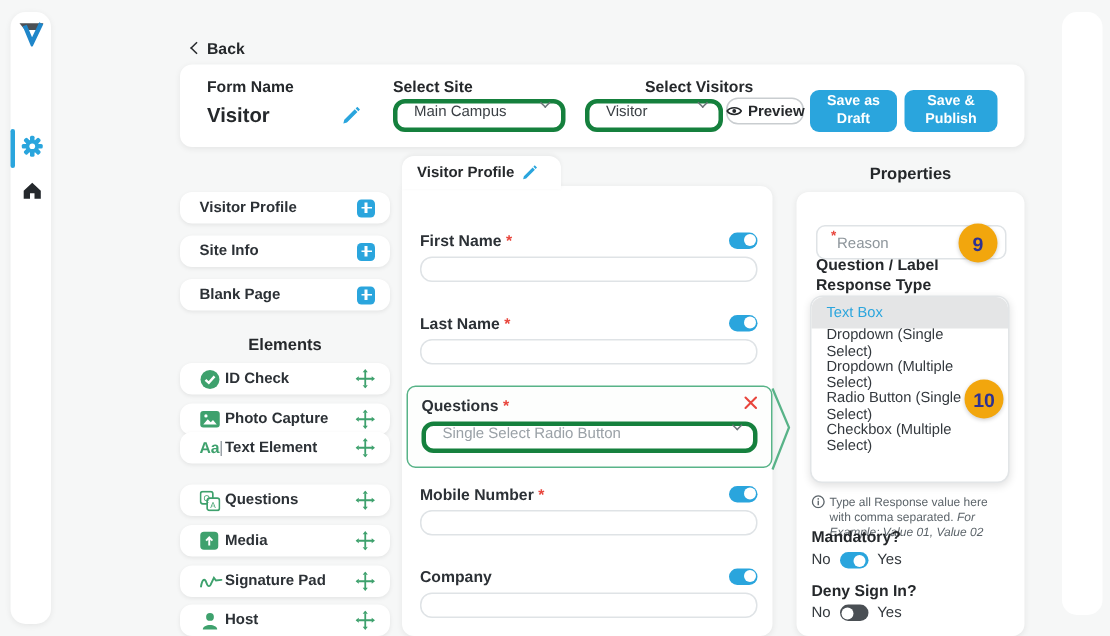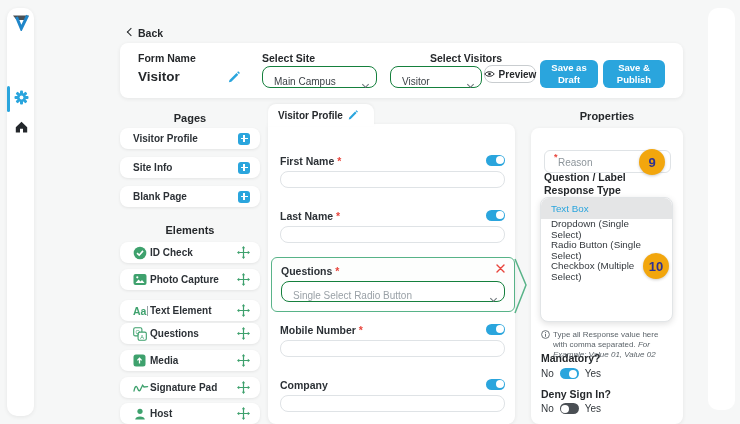--- a/index.html
+++ b/index.html
@@ -5,22 +5,22 @@
   html,body{margin:0;padding:0;background:#eceeee;}
   *{box-sizing:border-box;}
   .stage{position:relative;width:740px;height:424px;background:#f6f7f7;overflow:hidden;
          font-family:"Liberation Sans",sans-serif;color:#25282b;}
   .abs{position:absolute;}
   .card{position:absolute;background:#fff;border-radius:8px;box-shadow:0 1px 4px rgba(0,0,0,.07);}
   .lbl{font-size:10.5px;font-weight:700;color:#25282b;}
   .sec-title{font-size:11px;font-weight:700;text-align:center;color:#25282b;}
   .req{color:#e8453c;margin-left:3px;font-weight:700;}
   .input{position:absolute;background:#fff;border:1px solid #dfe3e6;border-radius:8px;}
-  .sel{position:absolute;background:#fff;border:1px solid #15803d;border-radius:8px;
-       display:flex;align-items:flex-end;padding:0 8px 0 11px;font-size:10px;color:#3a3f44;cursor:pointer;}
+  .sel{position:absolute;background:#fff;border:3px solid #15803d;border-radius:8px;
+       display:flex;align-items:flex-start;padding:0 8px 0 11px;font-size:10px;color:#3a3f44;cursor:pointer;}
   .sel .txt{flex:1;}
   .chev{width:5px;height:5px;border-right:1.4px solid #6b7378;border-bottom:1.4px solid #6b7378;
         transform:rotate(45deg);margin-top:-3px;}
   .chev-left{width:6px;height:6px;border-left:1.6px solid #25282b;border-bottom:1.6px solid #25282b;
         transform:rotate(45deg);display:inline-block;margin-right:4px;position:relative;top:-1px;}
   .btn-blue{position:absolute;background:#2aa5dd;color:#fff;border:none;border-radius:6px;
         font-family:"Liberation Sans",sans-serif;font-size:9.5px;font-weight:700;line-height:1.25;
         text-align:center;cursor:pointer;padding:2px;}
   .btn-ghost{position:absolute;background:#fff;border:1px solid #c9cdd0;border-radius:8px;
         display:flex;align-items:center;justify-content:center;gap:4px;font-size:10px;font-weight:700;
@@ -121,21 +121,20 @@
       <svg width="11" height="8" viewBox="0 0 11 8">
         <path d="M0.8,4 C2.6,1 8.4,1 10.2,4 C8.4,7 2.6,7 0.8,4 Z" stroke="#25282b" stroke-width="1" fill="none"></path>
         <circle cx="5.5" cy="4" r="1.3" fill="#25282b"></circle>
       </svg>
     </span>
     <span>Preview</span>
   </div>
   <button class="btn-blue" style="left:540px;top:60px;width:58px;height:28px;">Save as Draft</button>
   <button class="btn-blue" style="left:603px;top:60px;width:62px;height:28px;">Save &amp; Publish</button>
 
-  <div class="abs sec-title" style="left:120px;top:112px;width:140px;">Pages</div>
 
   <div class="row-card" style="top:128px;">
     <span class="rl">Visitor Profile</span>
     <span class="plus-btn"></span>
   </div>
   <div class="row-card" style="top:157px;">
     <span class="rl">Site Info</span>
     <span class="plus-btn"></span>
   </div>
   <div class="row-card" style="top:186px;">
@@ -171,21 +170,21 @@
     </span>
     <span class="rl">Photo Capture</span>
     <span>
       <svg width="13" height="13" viewBox="0 0 13 13" stroke="#3ea16d" fill="#3ea16d">
         <path d="M6.5,2 V11 M2,6.5 H11" stroke-width="1.2" fill="none"></path>
         <path d="M6.5,0 L8.2,2.2 H4.8 Z M6.5,13 L4.8,10.8 H8.2 Z M0,6.5 L2.2,4.8 V8.2 Z M13,6.5 L10.8,4.8 V8.2 Z" stroke="none"></path>
       </svg>
     </span>
   </div>
 
-  <div class="row-card" style="top:300px;">
+  <div class="row-card" style="top:288px;">
     <span class="el-icon" style="color:#3ea16d;font-size:10.5px;font-weight:700;">Aa<i style="border-left:1px solid #9aa1a7;height:10px;margin-left:1px;"></i></span>
     <span class="rl">Text Element</span>
     <span>
       <svg width="13" height="13" viewBox="0 0 13 13" stroke="#3ea16d" fill="#3ea16d">
         <path d="M6.5,2 V11 M2,6.5 H11" stroke-width="1.2" fill="none"></path>
         <path d="M6.5,0 L8.2,2.2 H4.8 Z M6.5,13 L4.8,10.8 H8.2 Z M0,6.5 L2.2,4.8 V8.2 Z M13,6.5 L10.8,4.8 V8.2 Z" stroke="none"></path>
       </svg>
     </span>
   </div>
 
@@ -327,20 +326,21 @@
     <span class="ph" style="position:absolute;left:13px;top:6px;color:#8d959b;">Reason</span>
   </div>
   <div class="badge" style="left:639px;top:149px;">9</div>
 
   <div class="abs lbl" style="left:544px;top:184px;">Response Type</div>
 
   <div class="abs" style="left:540px;top:197px;width:133px;height:125px;background:#fff;border:1px solid #e2e5e7;
               border-radius:8px;box-shadow:0 2px 6px rgba(0,0,0,.12);z-index:20;">
     <div class="opt sel-opt">Text Box</div>
     <div class="opt">Dropdown (Single Select)</div>
+    <div class="opt">Dropdown (Multiple Select)</div>
     <div class="opt">Radio Button (Single Select)</div>
     <div class="opt">Checkbox (Multiple Select)</div>
   </div>
   <div class="badge" style="left:643px;top:253px;">10</div>
 
   <div class="abs" style="left:541px;top:330px;">
     <svg width="9" height="9" viewBox="0 0 9 9">
       <circle cx="4.5" cy="4.5" r="3.9" stroke="#5c646a" stroke-width="0.9" fill="none"></circle>
       <rect x="4.05" y="2.1" width="0.9" height="1" fill="#5c646a"></rect>
       <rect x="4.05" y="3.8" width="0.9" height="3" fill="#5c646a"></rect>

